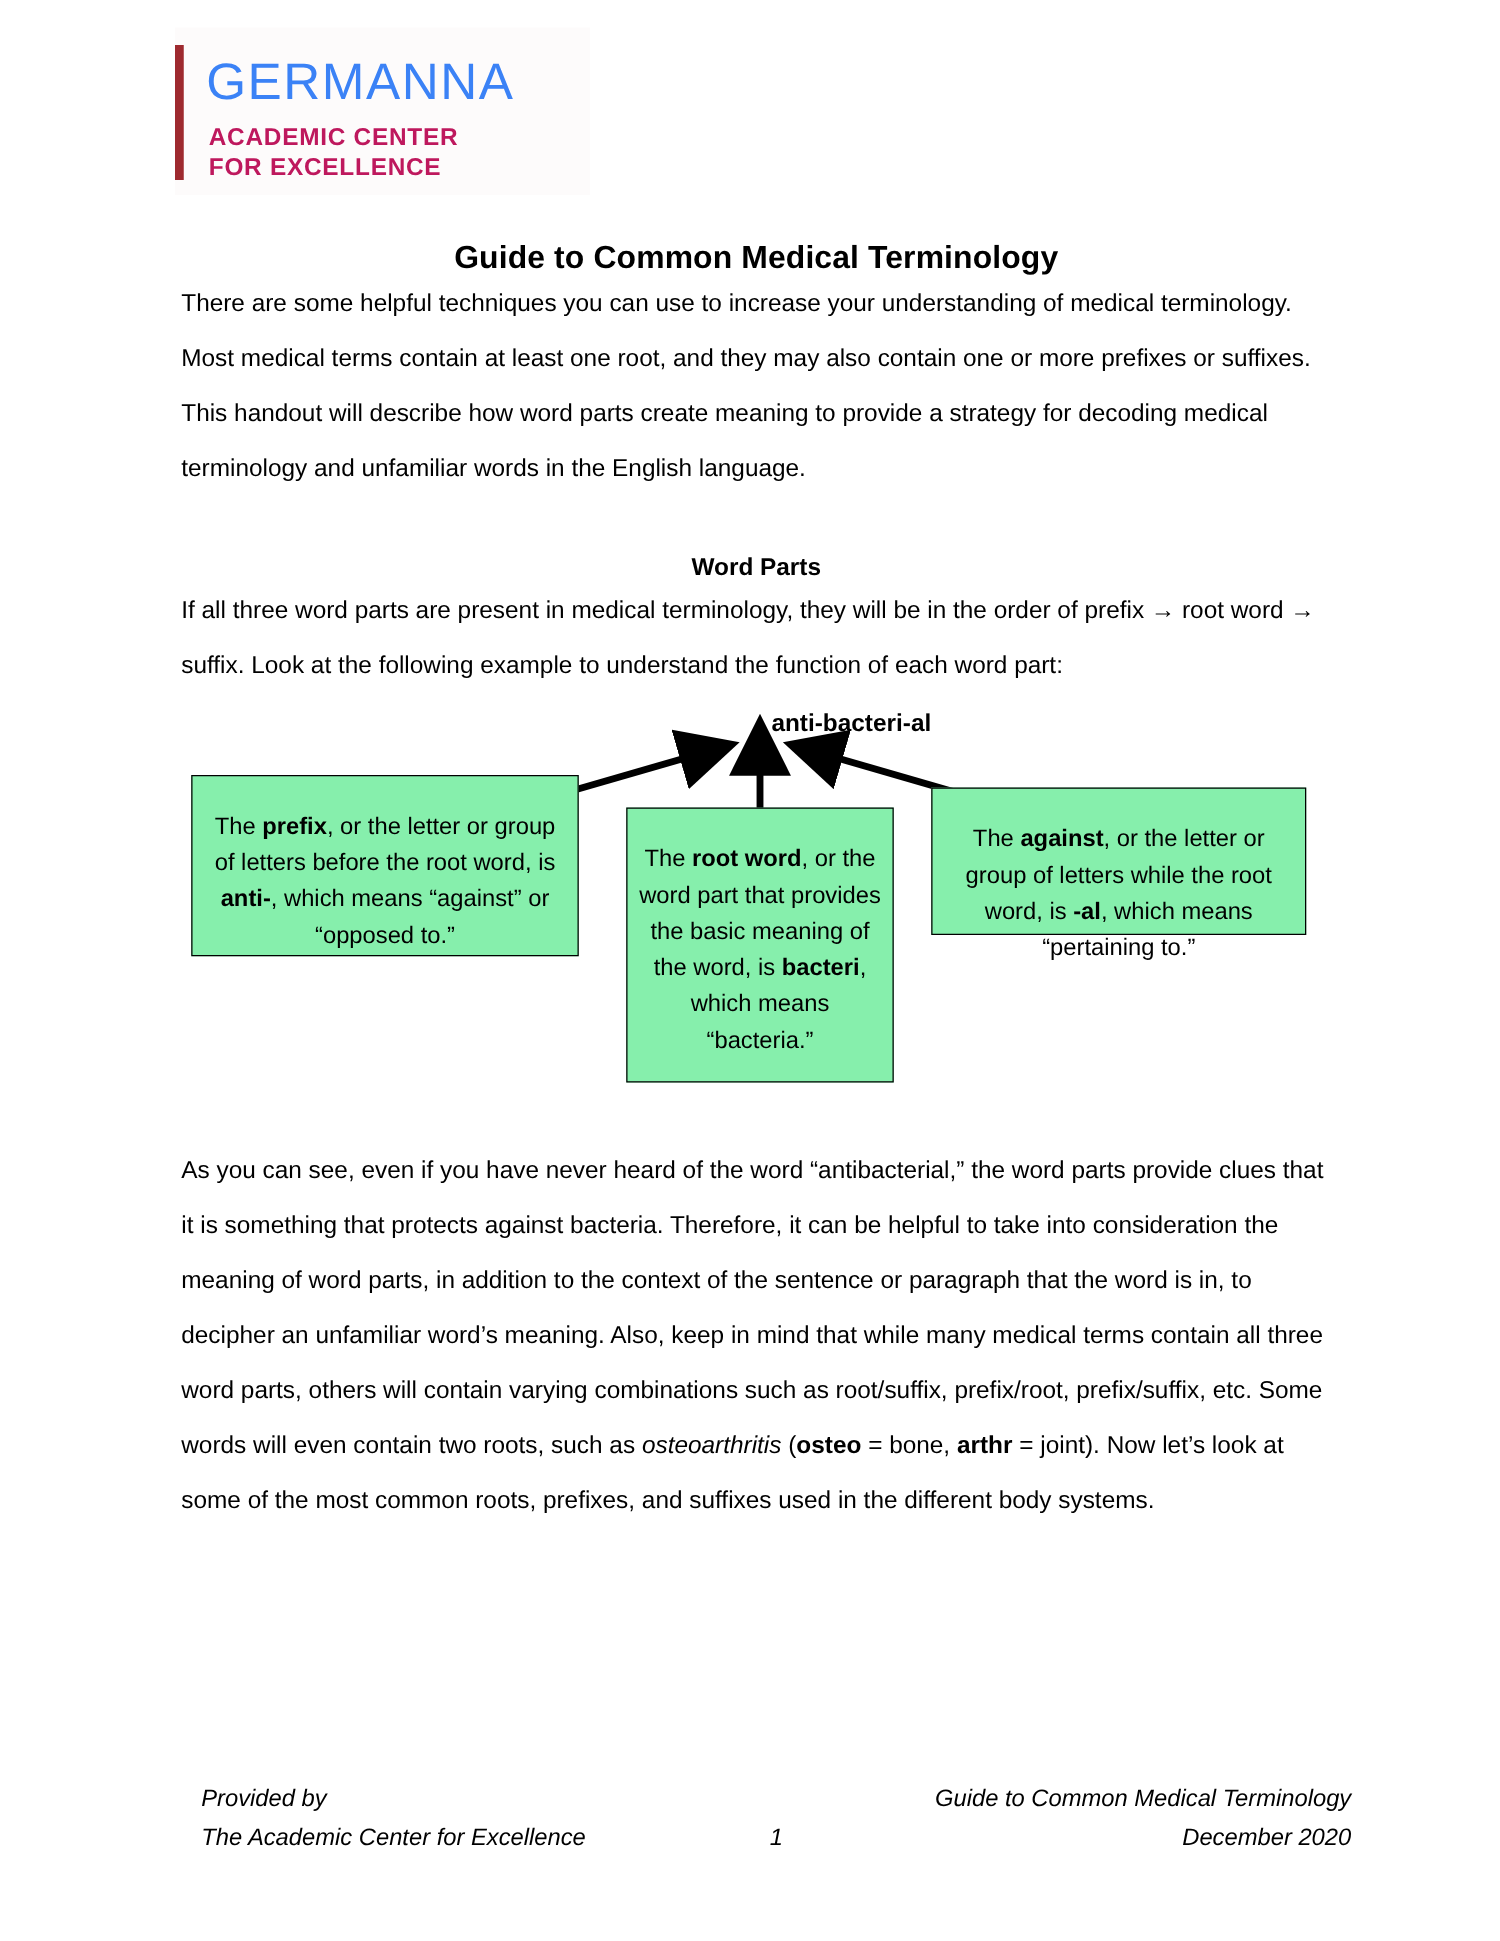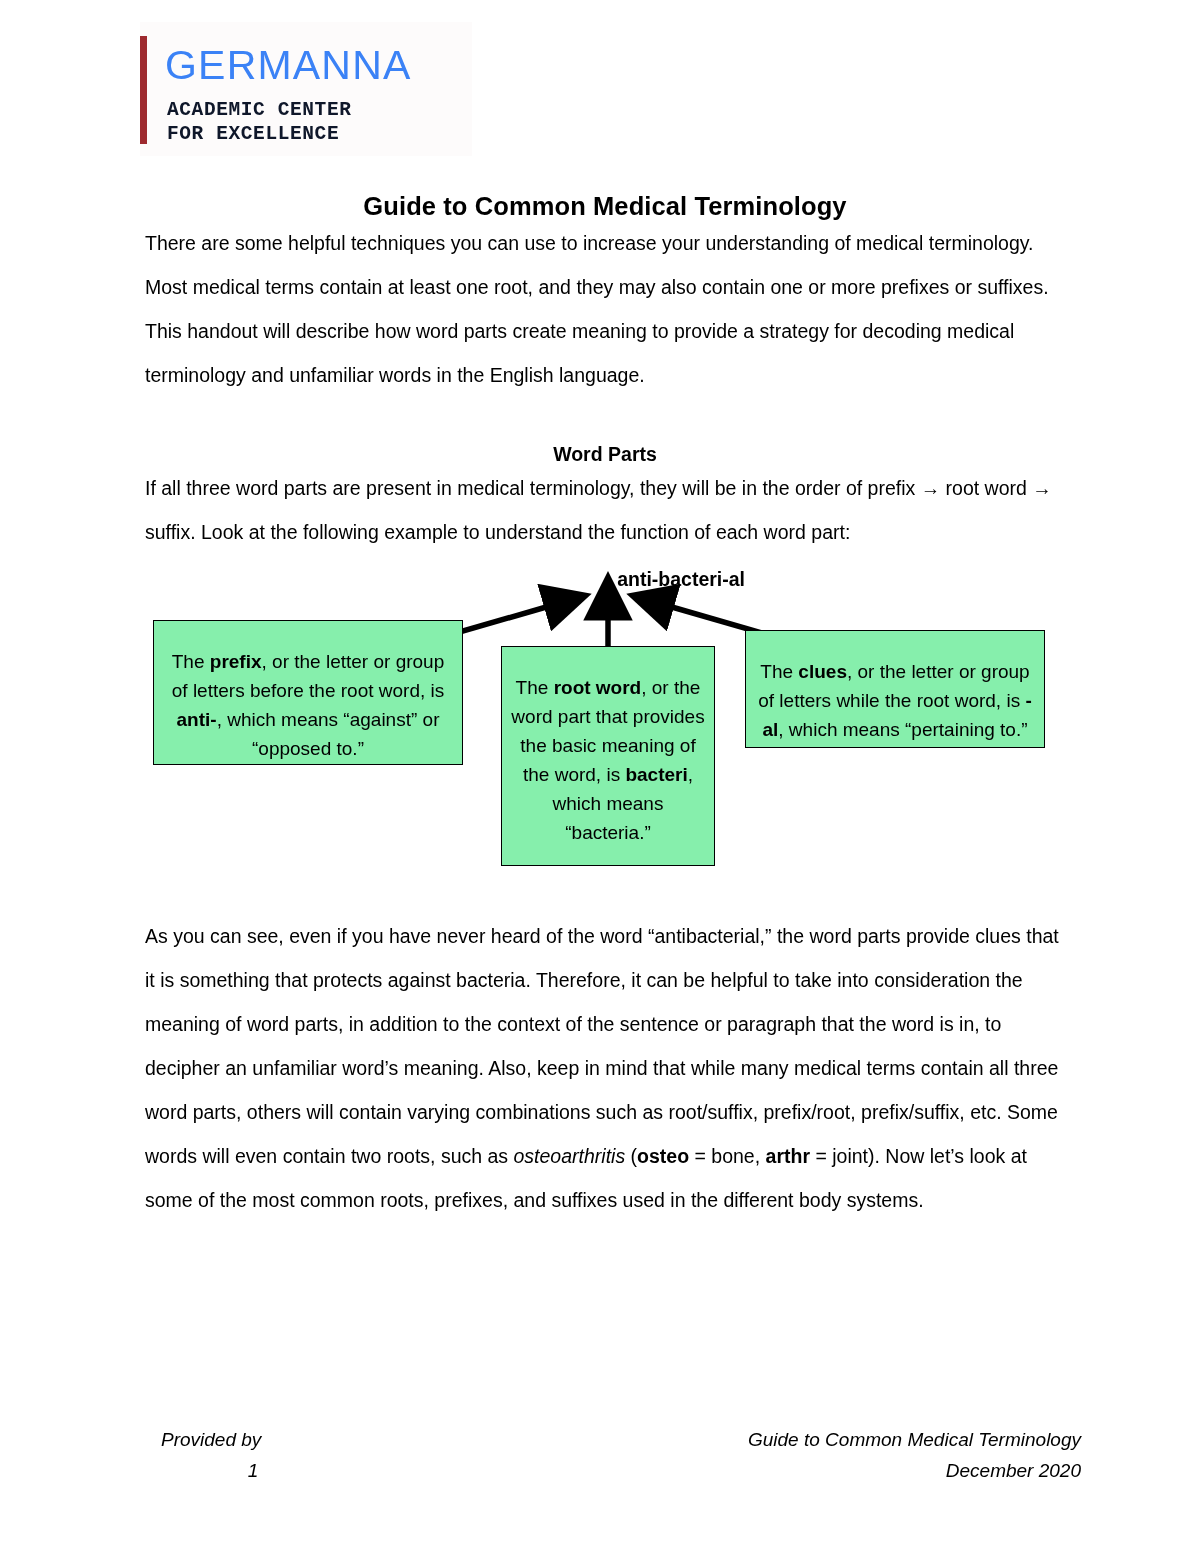--- a/index.html
+++ b/index.html
@@ -43,23 +43,22 @@
     font-family: "Liberation Sans", sans-serif;
     font-weight: 400;
   }
   .logo-sub {
     position: absolute;
     left: 27px;
     top: 76px;
     font-size: 19.5px;
     line-height: 24px;
     letter-spacing: 0.6px;
-    color: #0f172a;
+    color: #be185d;
     font-weight: 700;
-    font-family: Liberation Mono, monospace;
   }
 
   
   .doc {
     position: absolute;
     left: 145px;
     top: 192px;
     width: 920px;
   }
   h1.title {
@@ -204,35 +203,36 @@
 
     <div class="callout box-prefix">
       <span>The </span><b>prefix</b><span>, or the letter or group of letters before the root word, is </span><b>anti-</b><span>, which means “against” or “opposed to.”</span>
     </div>
 
     <div class="callout box-root">
       <span>The </span><b>root word</b><span>, or the word part that provides the basic meaning of the word, is </span><b>bacteri</b><span>, which means “bacteria.”</span>
     </div>
 
     <div class="callout box-suffix">
-      <span>The </span><b>clues</b><span>, or the letter or group of letters while the root word, is </span><b>-al</b><span>, which means “pertaining to.”</span>
+      <span>The </span><b>against</b><span>, or the letter or group of letters while the root word, is </span><b>-al</b><span>, which means “pertaining to.”</span>
     </div>
   </div>
 
   <div class="spacer-md"></div>
 
   <p class="body-text">
     <span>As you can see, even if you have never heard of the word “antibacterial,” the word parts provide clues that it is something that protects against bacteria. Therefore, it can be helpful to take into consideration the meaning of word parts, in addition to the context of the sentence or paragraph that the word is in, to decipher an unfamiliar word’s meaning. Also, keep in mind that while many medical terms contain all three word parts, others will contain varying combinations such as root/suffix, prefix/root, prefix/suffix, etc. Some words will even contain two roots, such as </span><i class="italic">osteoarthritis</i><span> (</span><b>osteo</b><span> = bone, </span><b>arthr</b><span> = joint). Now let’s look at some of the most common roots, prefixes, and suffixes used in the different body systems.</span>
   </p>
 
 </div>
 
 <div class="footer">
   <div class="footer-row">
     <div class="footer-left">Provided by</div>
     <div class="footer-center"></div>
     <div class="footer-right">Guide to Common Medical Terminology</div>
   </div>
   <div class="footer-row">
+    <div class="footer-left">The Academic Center for Excellence</div>
     <div class="footer-center">1</div>
     <div class="footer-right">December 2020</div>
   </div>
 </div>
 
 </body></html>

